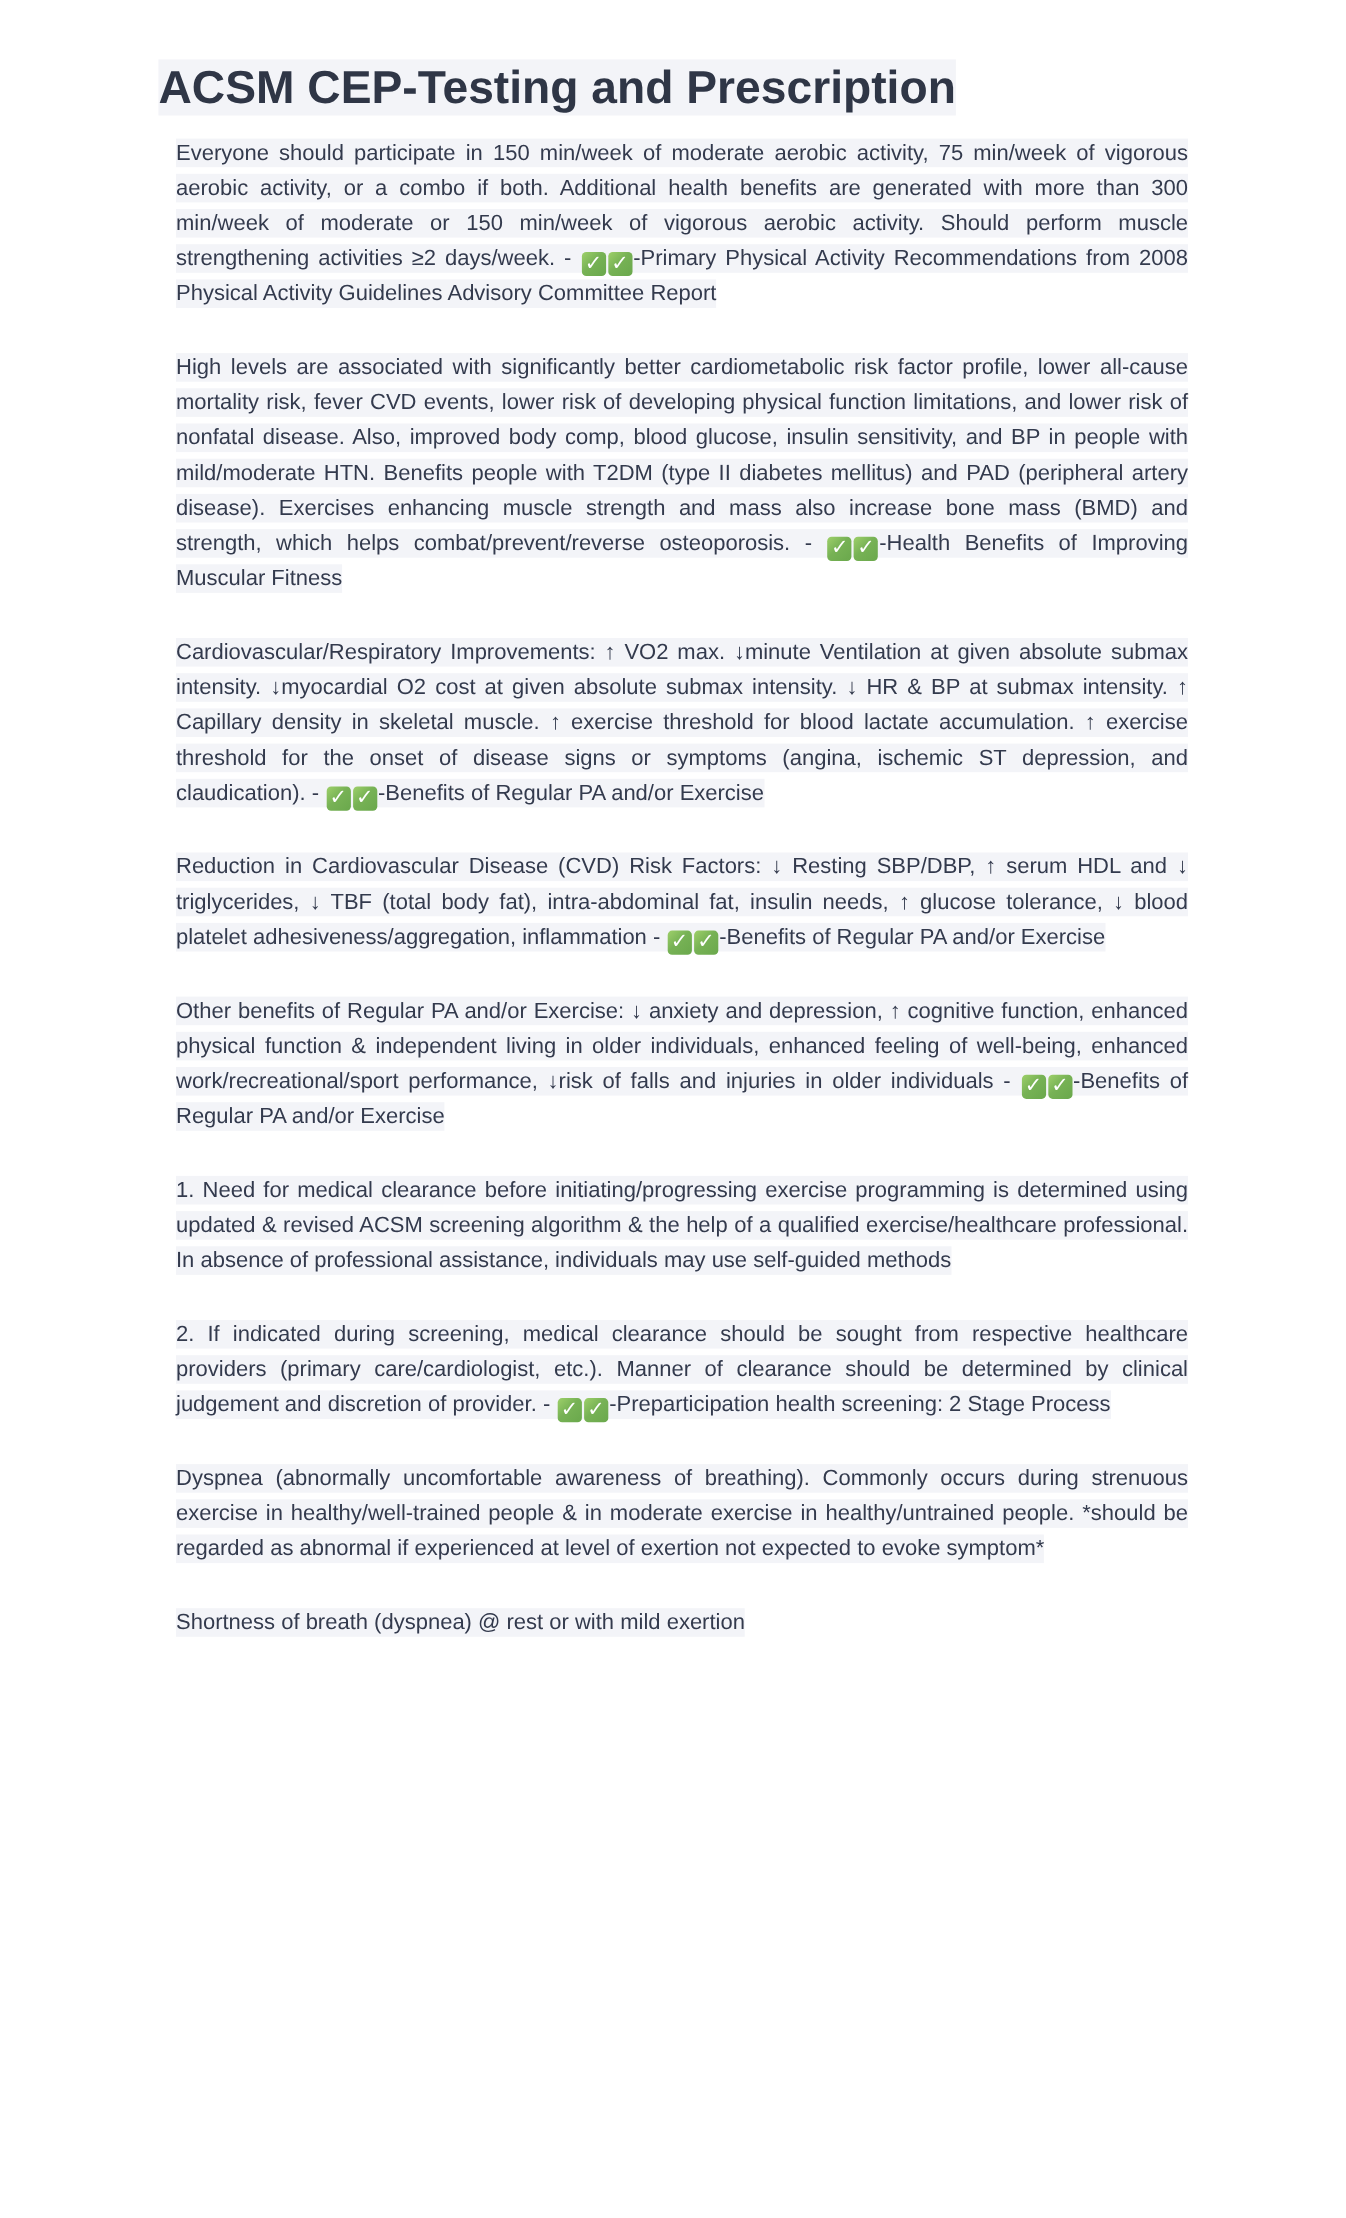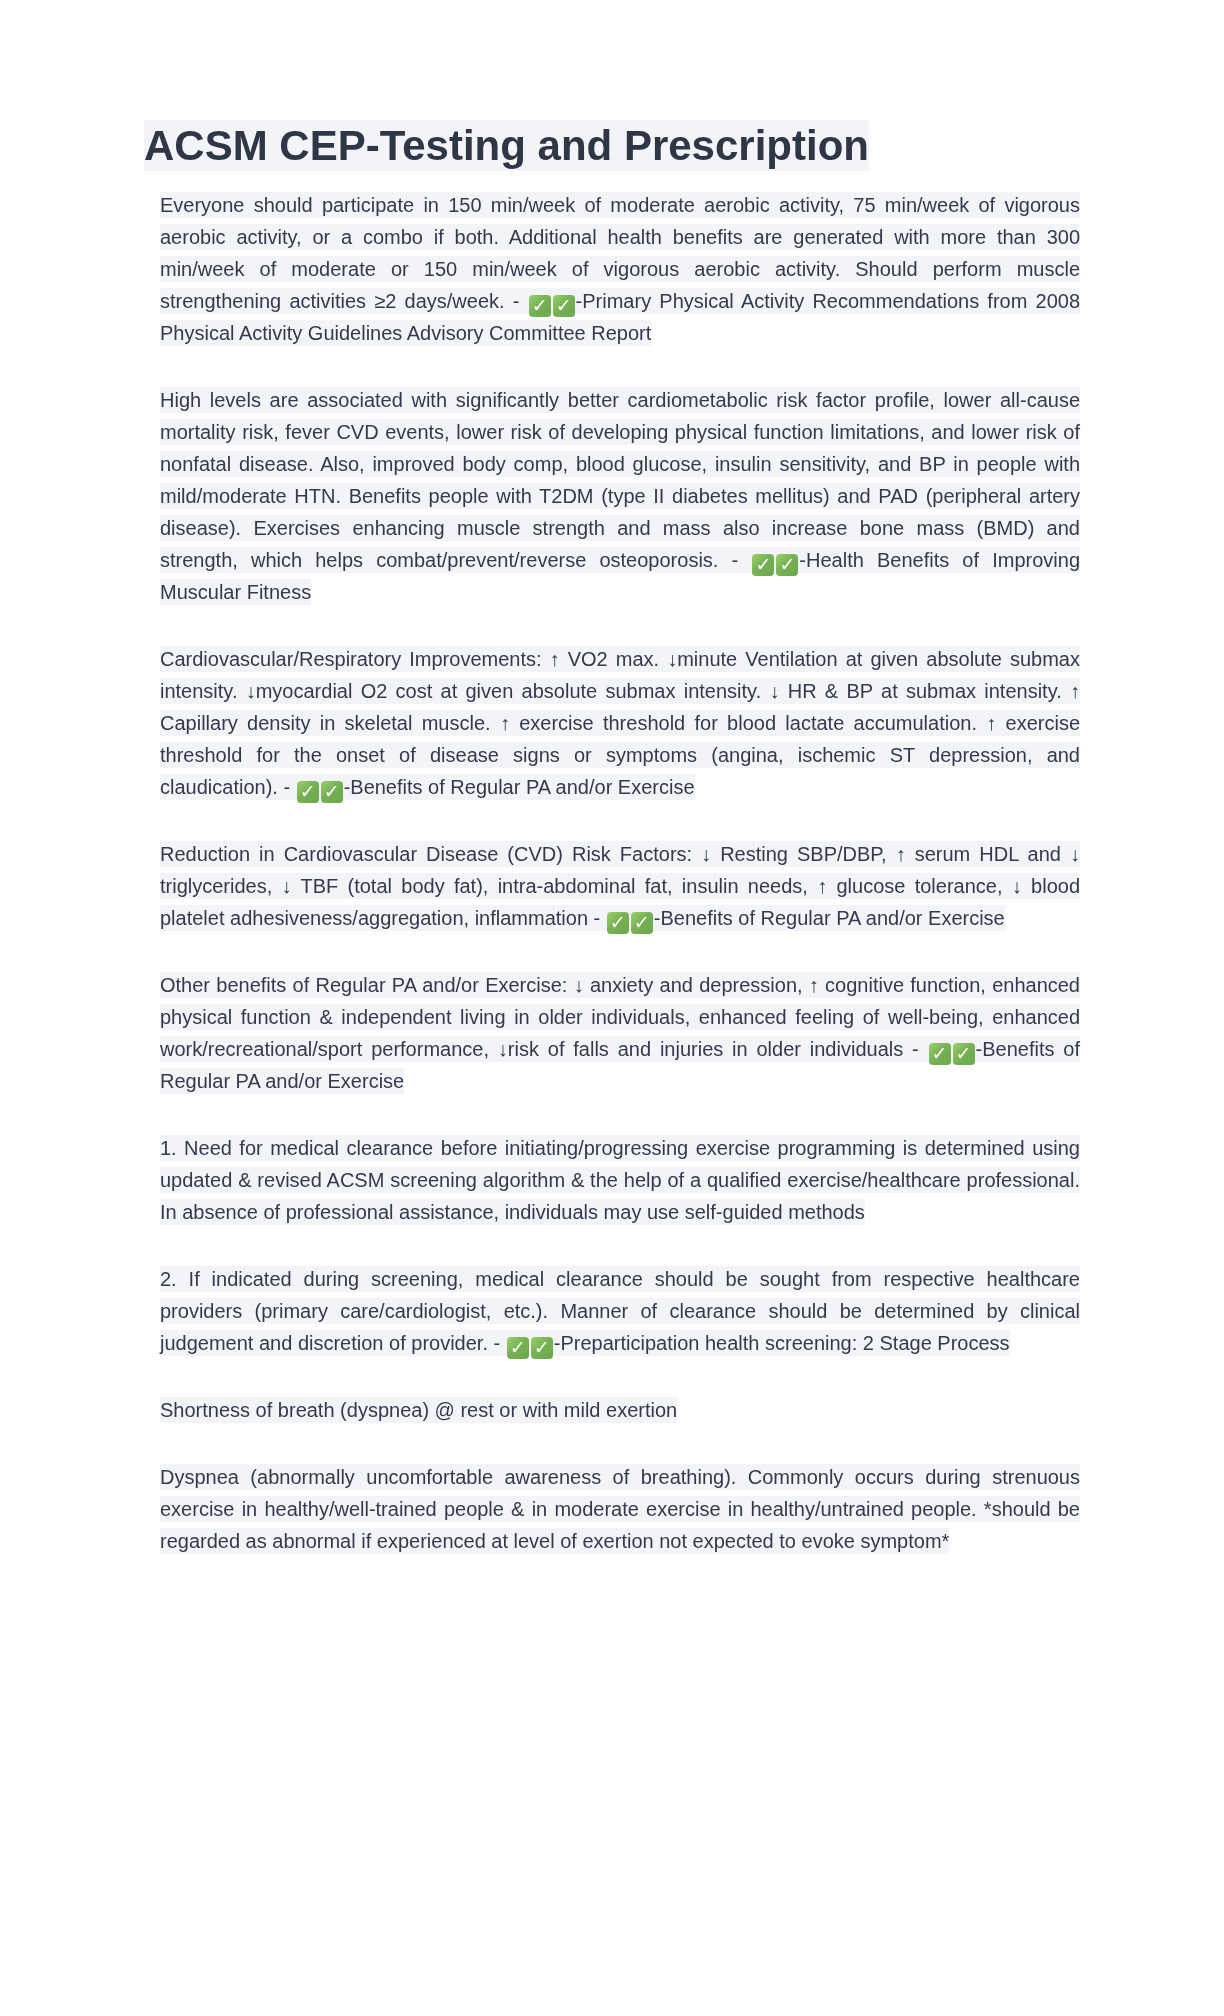--- a/index.html
+++ b/index.html
@@ -9,21 +9,21 @@
   }
   body {
     width: 1224px;
     min-height: 2016px;
     font-family: "Liberation Sans", "DejaVu Sans", sans-serif;
     color: #333a4d;
   }
   .page {
     width: 936px;
     margin: 0 auto;
-    padding-top: 120px;
+    padding-top: 54px;
     box-sizing: border-box;
   }
   h1.doc-title {
     font-size: 42px;
     font-weight: bold;
     line-height: 1.25;
     margin: 0 0 16px 0;
     color: #2f3646;
     letter-spacing: 0;
   }
@@ -59,16 +59,16 @@
 <div class="page">
   <h1 class="doc-title"><span class="hl">ACSM CEP-Testing and Prescription</span></h1>
   <div id="doc-body">
       <p class="para"><span class="hl">Everyone should participate in 150 min/week of moderate aerobic activity, 75 min/week of vigorous aerobic activity, or a combo if both. Additional health benefits are generated with more than 300 min/week of moderate or 150 min/week of vigorous aerobic activity. Should perform muscle strengthening activities ≥2 days/week. - <span class="check-icon">✓</span><span class="check-icon">✓</span>-Primary Physical Activity Recommendations from 2008 Physical Activity Guidelines Advisory Committee Report</span></p>
       <p class="para"><span class="hl">High levels are associated with significantly better cardiometabolic risk factor profile, lower all-cause mortality risk, fever CVD events, lower risk of developing physical function limitations, and lower risk of nonfatal disease. Also, improved body comp, blood glucose, insulin sensitivity, and BP in people with mild/moderate HTN. Benefits people with T2DM (type II diabetes mellitus) and PAD (peripheral artery disease). Exercises enhancing muscle strength and mass also increase bone mass (BMD) and strength, which helps combat/prevent/reverse osteoporosis. - <span class="check-icon">✓</span><span class="check-icon">✓</span>-Health Benefits of Improving Muscular Fitness</span></p>
       <p class="para"><span class="hl">Cardiovascular/Respiratory Improvements: ↑ VO2 max. ↓minute Ventilation at given absolute submax intensity. ↓myocardial O2 cost at given absolute submax intensity. ↓ HR &amp; BP at submax intensity. ↑ Capillary density in skeletal muscle. ↑ exercise threshold for blood lactate accumulation. ↑ exercise threshold for the onset of disease signs or symptoms (angina, ischemic ST depression, and claudication). - <span class="check-icon">✓</span><span class="check-icon">✓</span>-Benefits of Regular PA and/or Exercise</span></p>
       <p class="para"><span class="hl">Reduction in Cardiovascular Disease (CVD) Risk Factors: ↓ Resting SBP/DBP, ↑ serum HDL and ↓ triglycerides, ↓ TBF (total body fat), intra-abdominal fat, insulin needs, ↑ glucose tolerance, ↓ blood platelet adhesiveness/aggregation, inflammation - <span class="check-icon">✓</span><span class="check-icon">✓</span>-Benefits of Regular PA and/or Exercise</span></p>
       <p class="para"><span class="hl">Other benefits of Regular PA and/or Exercise: ↓ anxiety and depression, ↑ cognitive function, enhanced physical function &amp; independent living in older individuals, enhanced feeling of well-being, enhanced work/recreational/sport performance, ↓risk of falls and injuries in older individuals - <span class="check-icon">✓</span><span class="check-icon">✓</span>-Benefits of Regular PA and/or Exercise</span></p>
       <p class="para"><span class="hl">1. Need for medical clearance before initiating/progressing exercise programming is determined using updated &amp; revised ACSM screening algorithm &amp; the help of a qualified exercise/healthcare professional. In absence of professional assistance, individuals may use self-guided methods</span></p>
       <p class="para"><span class="hl">2. If indicated during screening, medical clearance should be sought from respective healthcare providers (primary care/cardiologist, etc.). Manner of clearance should be determined by clinical judgement and discretion of provider. - <span class="check-icon">✓</span><span class="check-icon">✓</span>-Preparticipation health screening: 2 Stage Process</span></p>
+      <p class="para"><span class="hl">Dyspnea (abnormally uncomfortable awareness of breathing). Commonly occurs during strenuous exercise in healthy/well-trained people &amp; in moderate exercise in healthy/untrained people. *should be regarded as abnormal if experienced at level of exertion not expected to evoke symptom*</span></p>
       <p class="para"><span class="hl">Shortness of breath (dyspnea) @ rest or with mild exertion</span></p>
-      <p class="para"><span class="hl">Dyspnea (abnormally uncomfortable awareness of breathing). Commonly occurs during strenuous exercise in healthy/well-trained people &amp; in moderate exercise in healthy/untrained people. *should be regarded as abnormal if experienced at level of exertion not expected to evoke symptom*</span></p>
     </div>
 </div>
 
 </body></html>

